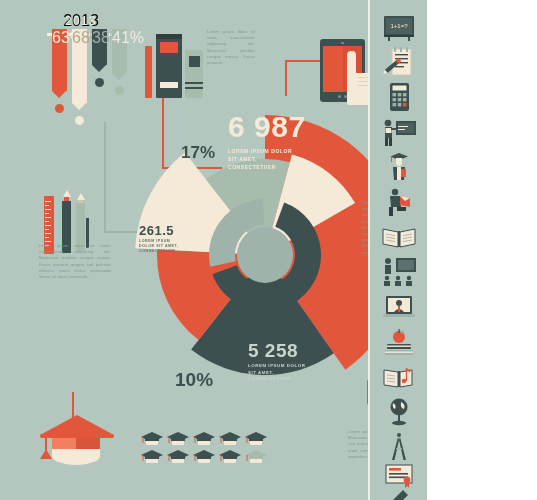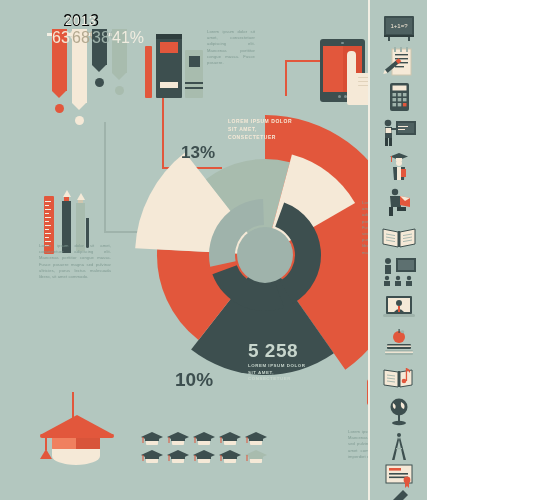--- a/index.html
+++ b/index.html
@@ -202,33 +202,38 @@
       </g>
     <g id="innerRing">
         <path d="M 284.1531280262375 202.37721323598913 A 56 56 0 0 1 293 303.4974226119286 L 280 280.98076211353316 A 30 30 0 0 0 275.2606042997701 226.80922137642276 Z" fill="#3d4f4f"></path>
         <path d="M 284.1531280262375 307.62278676401087 A 56 56 0 0 1 212.37721323598913 274.1531280262375 L 236.80922137642276 265.2606042997701 A 30 30 0 0 0 275.2606042997701 283.1907786235773 Z" fill="#3d4f4f"></path>
         <path d="M 210.22373435890688 266.64305468579454 A 56 56 0 0 1 263.0456281846599 199.03411368693065 L 263.95301509892494 225.01827518942713 A 30 30 0 0 0 235.65557197798583 261.2373507245328 Z" fill="#9fb3ab"></path>
         <circle cx="265" cy="255" r="28" fill="#9fb3ab"></circle>
       </g>
   </svg>
 
   <div class="abs" style="left:228px;top:112px;width:96px;">
+    <div class="bigNum" style="font-size:30px;color:#f5e9d7;line-height:30px;">6 987</div>
     <div class="pieSubt" style="color:#f5e9d7;margin-top:5px;width:72px;">LOREM IPSUM DOLOR SIT AMET, CONSECTETUER</div>
   </div>
 
   <div class="abs" style="left:248px;top:341px;width:90px;">
     <div class="bigNum" style="font-size:19px;color:#c8d6cd;line-height:19px;">5 258</div>
     <div class="pieSubt" style="color:#c8d6cd;margin-top:3px;width:64px;font-size:4.4px;line-height:6.5px;">LOREM IPSUM DOLOR SIT AMET, CONSECTETUER</div>
   </div>
 
   <div class="abs pct" style="left:175px;top:369px;font-size:19px;">10%</div>
 
 
-
-  <div class="abs pct" style="left:181px;top:143px;font-size:17px;">13%</div>
+  <div class="abs" style="left:139px;top:224px;width:60px;">
+    <div class="bigNum" style="font-size:13px;color:#3d4f4f;line-height:13px;">261.5</div>
+    <div class="pieSubt" style="color:#5d7269;margin-top:2px;width:40px;font-size:3.6px;line-height:5px;">LOREM IPSUM DOLOR SIT AMET, CONSECTETUER</div>
+  </div>
+
+  <div class="abs pct" style="left:181px;top:143px;font-size:17px;">17%</div>
 
   <svg class="abs" style="left:384px;top:118px;" width="88" height="88" viewBox="0 0 100 100">
     <circle cx="50" cy="50" r="50" fill="#e2573c"></circle>
     <path d="M50 50 L50 100 A50 50 0 0 0 93 74 Z" fill="#3d4f4f"></path>
     <circle cx="50" cy="50" r="16" fill="#b3c7bf"></circle>
   </svg>
 
   <svg class="abs" style="left:417px;top:195px;" width="39" height="39" viewBox="0 0 100 100">
     <circle cx="50" cy="50" r="50" fill="#e2573c"></circle>
     <path d="M50 50 L8 77 A50 50 0 0 1 12 20 Z" fill="#f5e9d7"></path>

